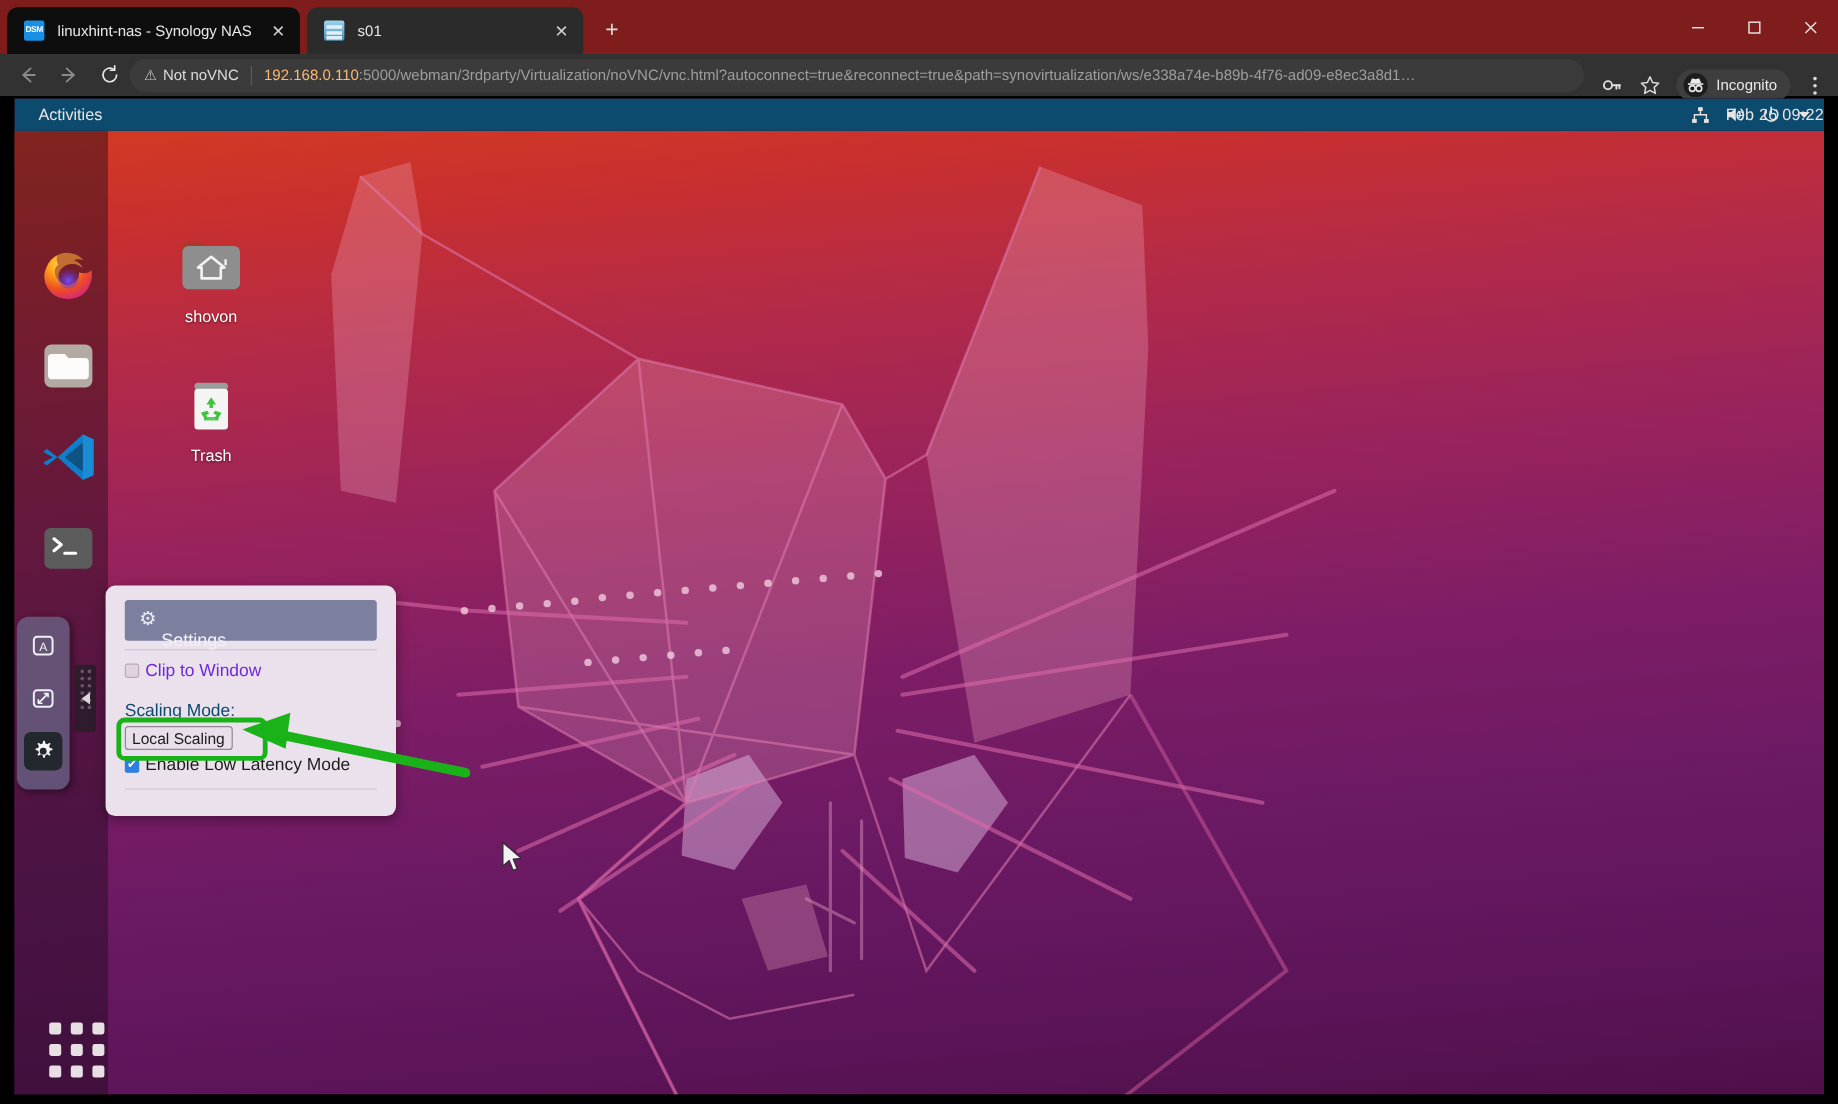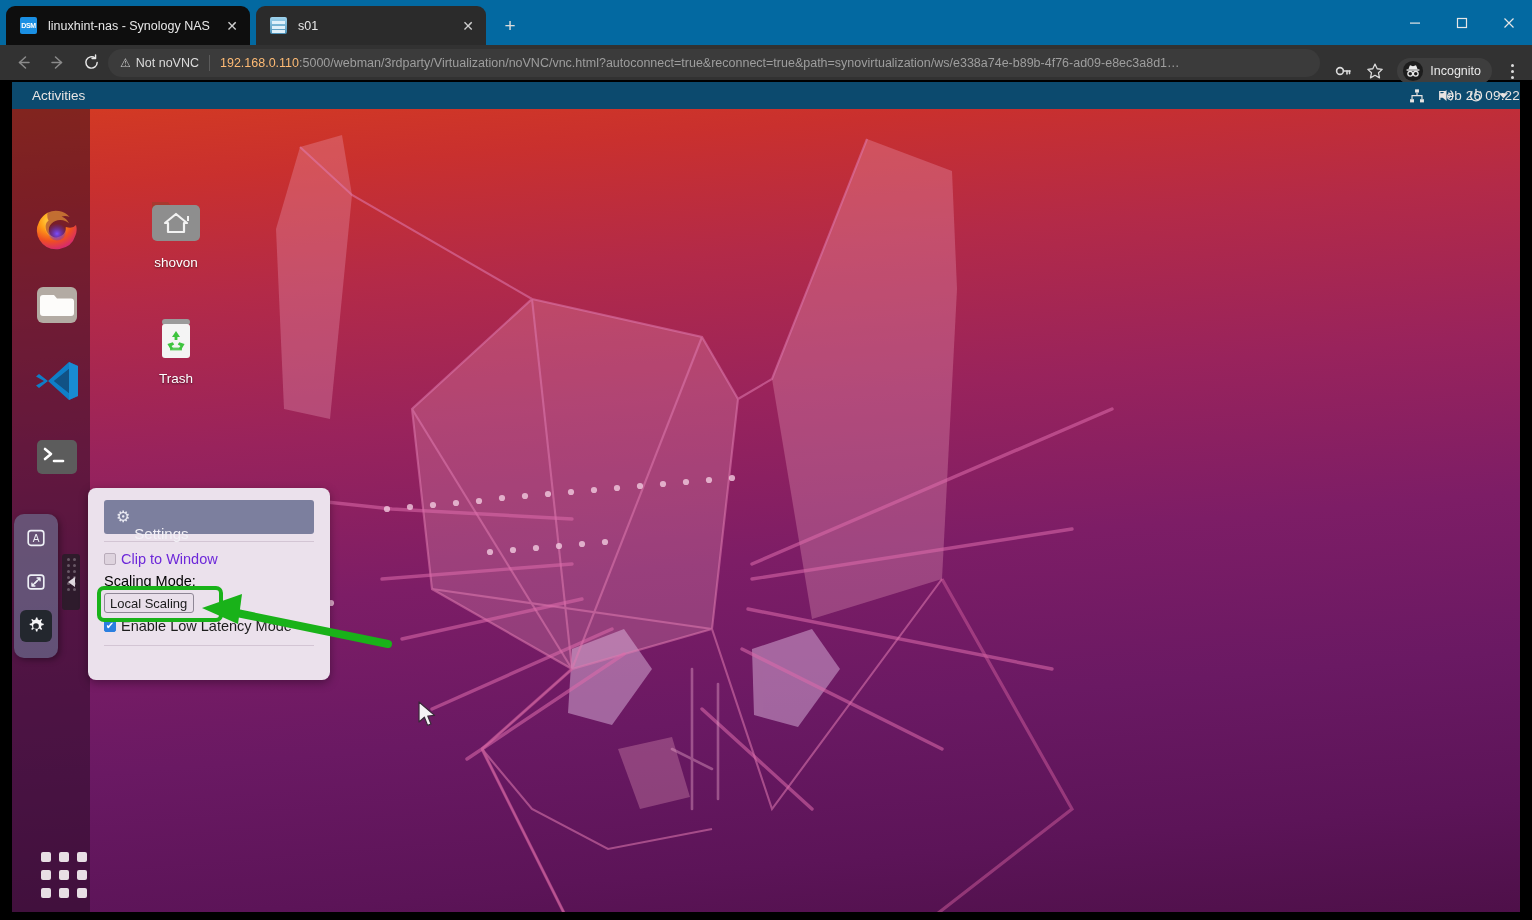--- a/index.html
+++ b/index.html
@@ -8,21 +8,21 @@
     width: 1532px; height: 920px;
     background: #000;
     font-family: "Liberation Sans", sans-serif;
     overflow: hidden;
   }
   #app { position: relative; width: 1532px; height: 920px; }
 
   
   .browser-tabstrip {
     position: absolute; left: 0; top: 0; width: 1532px; height: 45px;
-    background: #0369a1;
+    background: #7f1d1d;
   }
   .tab {
     position: absolute; top: 6px; height: 39px;
     border-radius: 9px 9px 0 0;
     display: flex; align-items: center; padding: 0 6px 0 14px;
   }
   .tab.inactive { left: 6px; width: 244px; background: #0e0e0e; }
   .tab.active { left: 256px; width: 230px; background: #2b2b2b; }
   .tab-favicon {
     width: 17px; height: 17px; flex: 0 0 17px; margin-right: 11px;
@@ -207,21 +207,21 @@
     width: 12px; height: 12px; flex: 0 0 12px; margin-right: 5px;
     border: 1px solid #b9acba; background: #ded3de; border-radius: 2px;
   }
   .cb.checked {
     background: #2a7fe0; border-color: #2a7fe0;
     display: flex; align-items: center; justify-content: center;
     color: #fff; font-size: 10px; line-height: 1;
   }
   .row-label { font-size: 14.5px; color: #1d1d1d; white-space: nowrap; }
   .row.disabled .row-label { color: #6d28d9; }
-  .field-label { font-size: 14.5px; color: #000000; margin-top: 4px; }
+  .field-label { font-size: 14.5px; color: #0c4a6e; margin-top: 16px; }
   .select-box {
     width: 90px; height: 20px; background: #e9dfea;
     border: 1px solid #8f8796; border-radius: 3px;
     display: flex; align-items: center; padding: 0 5px;
     font-size: 13px; color: #1c1c1c;
   }
   .select-wrap { position: relative; margin: 4px 0 2px; }
   .annot-box {
     position: absolute; left: -7px; top: -7px; width: 126px; height: 36px;
     border: 4px solid #19b219; border-radius: 7px; pointer-events: none;

